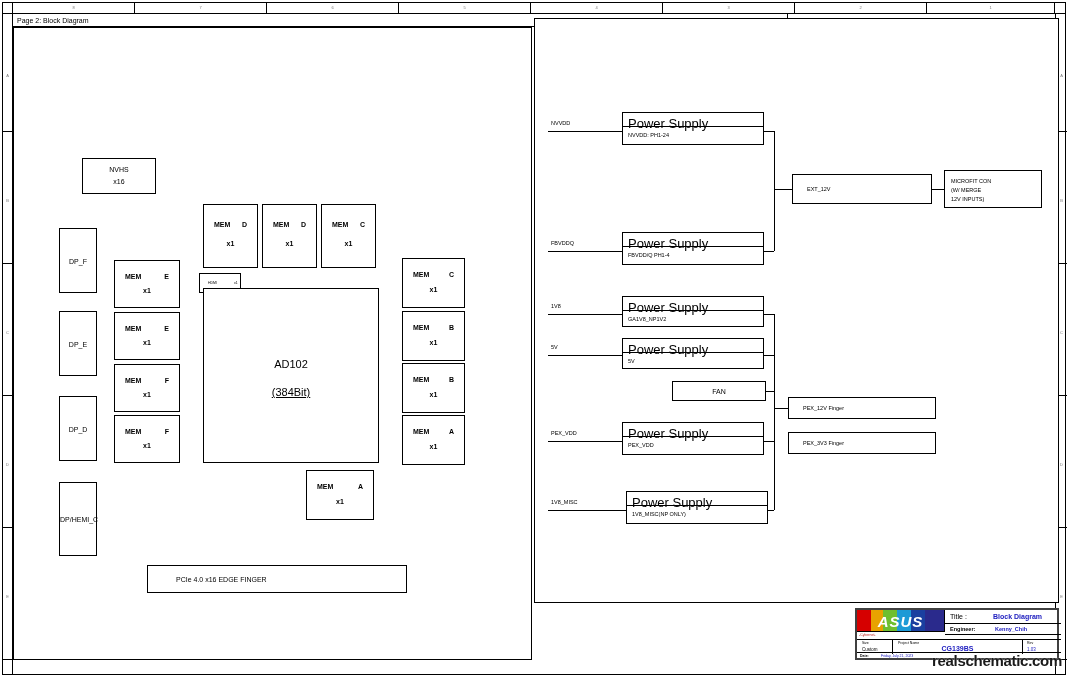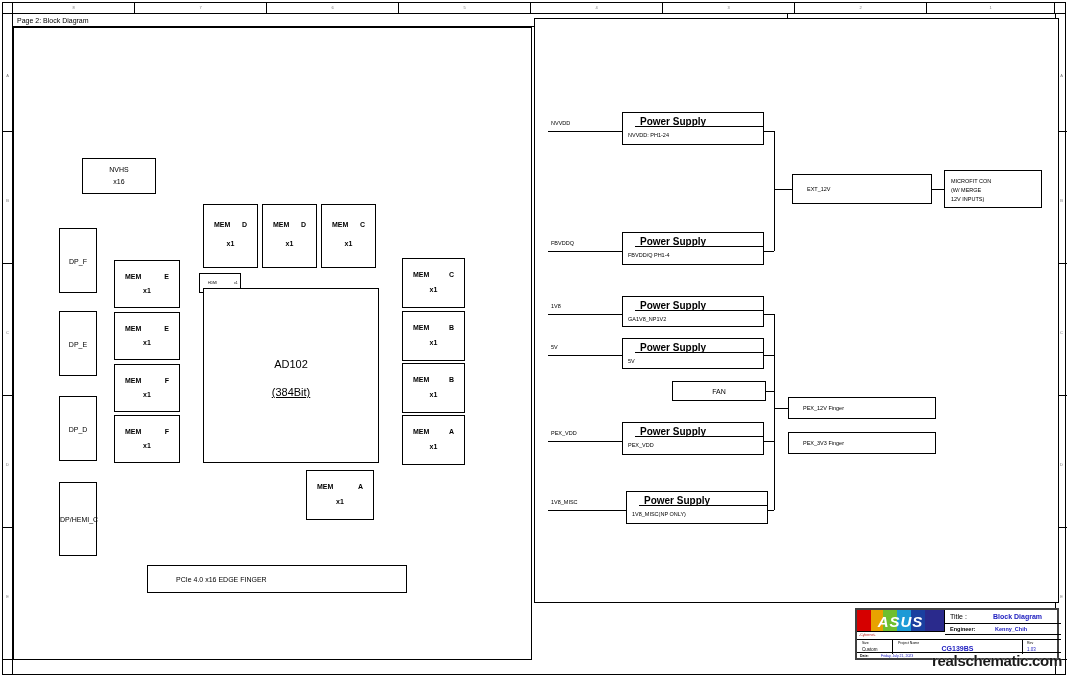--- a/index.html
+++ b/index.html
@@ -107,23 +107,23 @@
   .tiny-box .b { position:absolute; left:34px; top:50%; transform:translateY(-50%); }
 
   .edge-finger {
     display: flex; align-items: center;
     padding-left: 28px; font-size: 7px;
   }
 
   
   .psu { }
   .psu .title {
-    position: absolute; left: 12px; right: 0; top: 0; height: 14px;
+    position: absolute; left: 0; right: 0; top: 0; height: 14px;
     border-bottom: 1px solid #000;
-    font-size: 10px; font-weight: bold;
+    font-size: 13px; font-weight: normal;
     padding: 3px 0 0 5px;
   }
   .psu .detail {
     position: absolute; left: 0; right: 0; top: 14px; bottom: 0;
     font-size: 5.5px;
     padding: 5px 0 0 5px;
   }
 
   .plain-label {
     display: flex; align-items: center;

